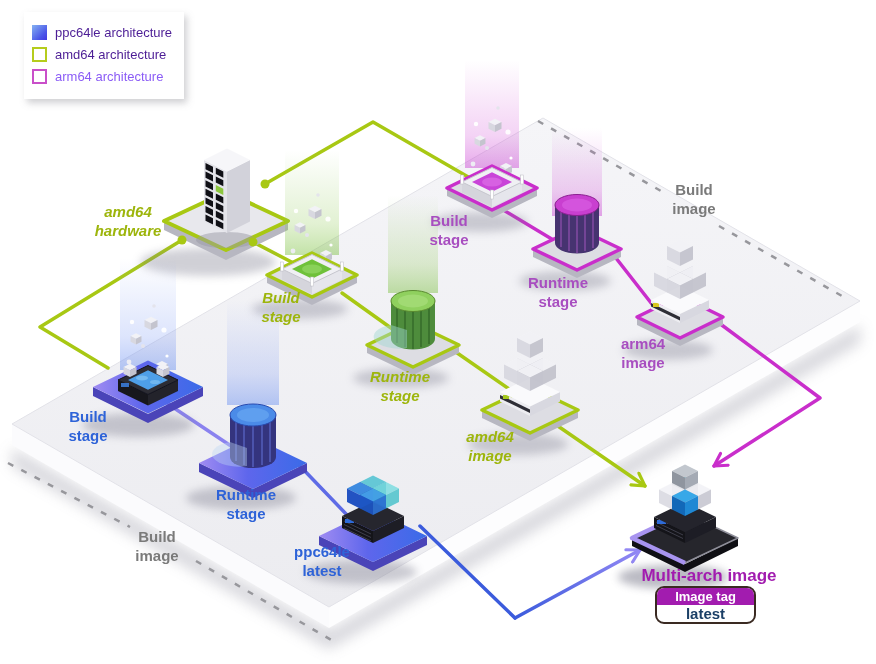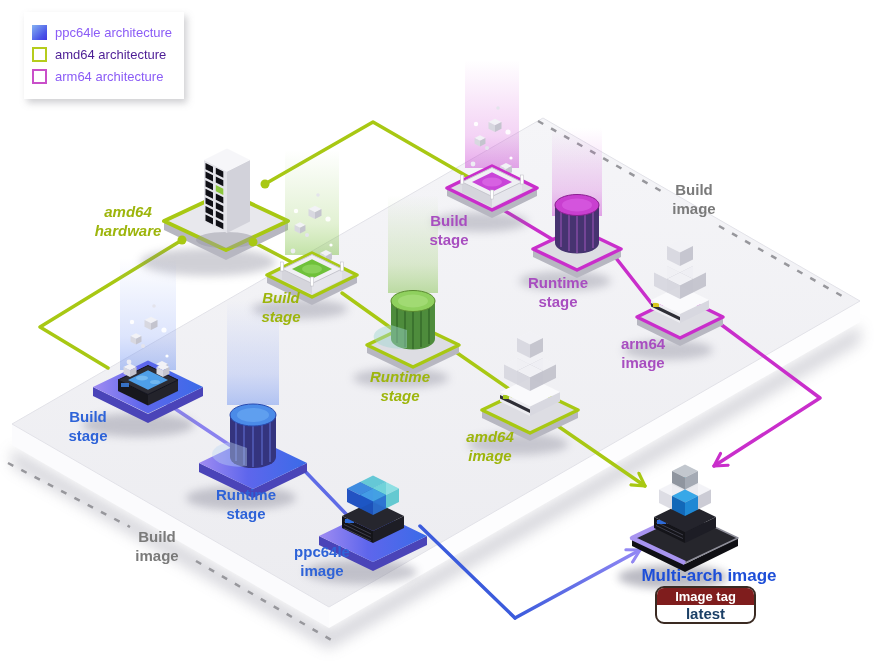--- a/index.html
+++ b/index.html
@@ -15,21 +15,21 @@
     position:absolute;z-index:3;
     font-weight:bold;font-size:15px;line-height:19px;
     text-align:center;white-space:pre-line;
     transform:translateX(-50%);
     pointer-events:none;
   }
   .c-green{color:#9DB50C;font-style:italic;}
   .c-magenta{color:#A84EC0;}
   .c-blue{color:#2E63D8;}
   .c-grey{color:#7A7A7A;}
-  .c-navy{color:#1d4ed8;}
+  .c-navy{color:#a21caf;}
 
   .lb-hw{left:128px;top:202px;}
   .lb-bg{left:281px;top:288px;}
   .lb-rg{left:400px;top:367px;}
   .lb-ig{left:490px;top:427px;}
   .lb-bm{left:449px;top:211px;}
   .lb-rm{left:558px;top:273px;}
   .lb-im{left:643px;top:334px;}
   .lb-bb{left:88px;top:407px;}
   .lb-rb{left:246px;top:485px;}
@@ -51,21 +51,21 @@
   .sw-amd{background:#fff;border:2px solid #B5CC1C;}
   .sw-arm{background:#fff;border:2px solid #C94FC9;}
   .leg-label{font-size:13px;line-height:15px;white-space:nowrap;}
 
   
   .tagbox{
     position:absolute;left:655px;top:586px;width:97px;z-index:4;
     border:2px solid #3A2A22;border-radius:9px;overflow:hidden;
     background:#ffffff;text-align:center;
   }
-  .tag-top{background:#7f1d1d;color:#ffffff;font-weight:bold;font-size:13px;line-height:17px;height:17px;}
+  .tag-top{background:#a21caf;color:#ffffff;font-weight:bold;font-size:13px;line-height:17px;height:17px;}
   .tag-bottom{color:#1B3F66;font-weight:bold;font-size:15px;line-height:17px;height:17px;}
 </style>
 </head>
 <body>
 
 <div id="stage">
 
 <svg id="diagram-svg" width="876" height="664" viewBox="0 0 876 664">
   <defs>
     <linearGradient id="slabG" x1="0" y1="0" x2="0" y2="1">
@@ -391,21 +391,21 @@
   <g fill="#A8C813">
     <circle cx="182" cy="240" r="4.5" fill="#A8C813"></circle>
     <circle cx="265" cy="184" r="4.5" fill="#A8C813"></circle>
     <circle cx="253" cy="242" r="4.5" fill="#A8C813"></circle>
   </g>
 </svg>
 
 <div class="legend">
   <div class="leg-row">
     <span class="swatch sw-ppc"></span>
-    <span class="leg-label" style="color:#8b5cf6">ppc64le architecture</span>
+    <span class="leg-label" style="color:#4c1d95">ppc64le architecture</span>
   </div>
   <div class="leg-row">
     <span class="swatch sw-amd"></span>
     <span class="leg-label" style="color:#4c1d95">amd64 architecture</span>
   </div>
   <div class="leg-row">
     <span class="swatch sw-arm"></span>
     <span class="leg-label" style="color:#8b5cf6">arm64 architecture</span>
   </div>
 </div>
@@ -422,21 +422,21 @@
 stage</div>
 <div class="lbl c-magenta lb-rm">Runtime
 stage</div>
 <div class="lbl c-magenta lb-im">arm64
 image</div>
 <div class="lbl c-blue lb-bb">Build
 stage</div>
 <div class="lbl c-blue lb-rb">Runtime
 stage</div>
 <div class="lbl c-blue lb-ib">ppc64le
-image</div>
+latest</div>
 <div class="lbl c-grey lb-bit">Build
 image</div>
 <div class="lbl c-grey lb-bib">Build
 image</div>
 <div class="lbl c-navy lb-title">Multi-arch image</div>
 
 <div class="tagbox">
   <div class="tag-top">Image tag</div>
   <div class="tag-bottom">latest</div>
 </div>

